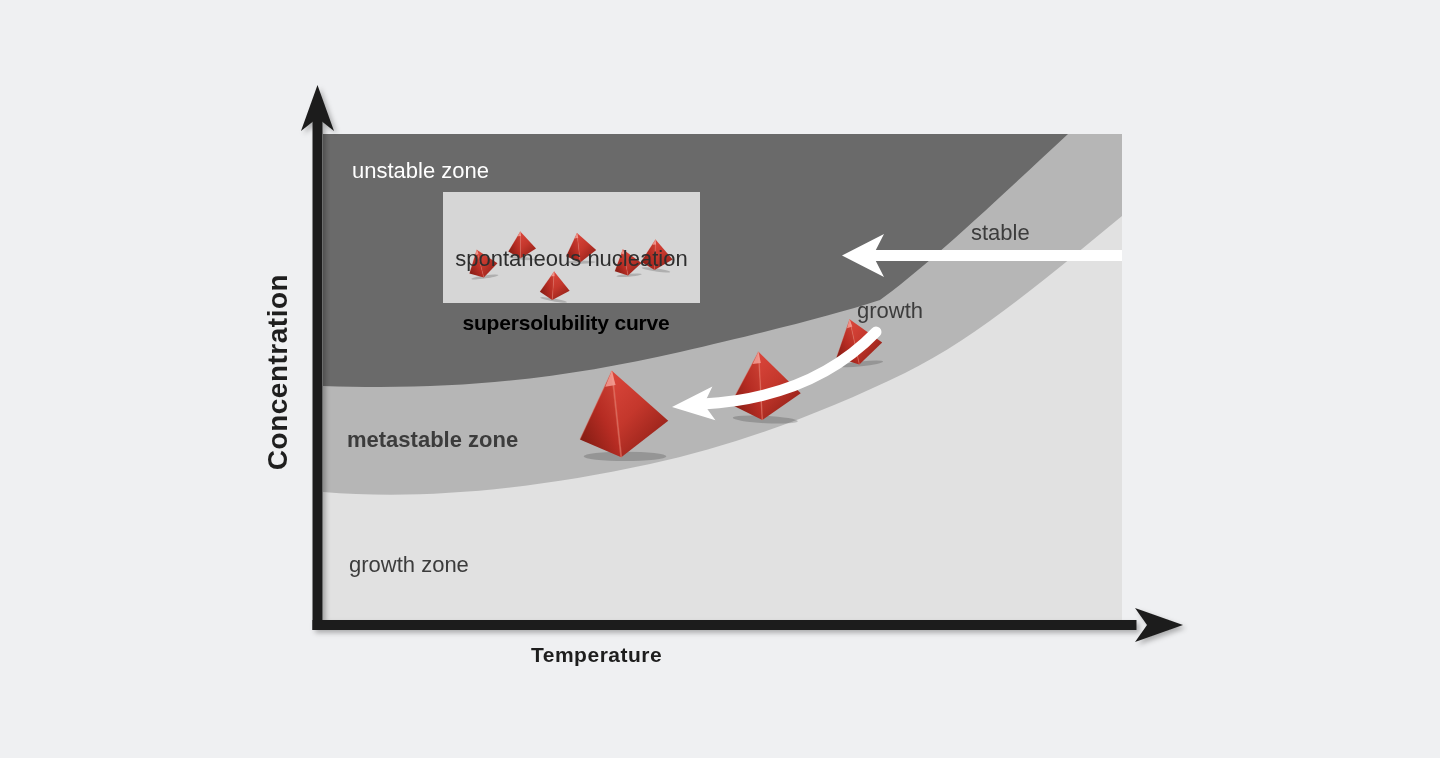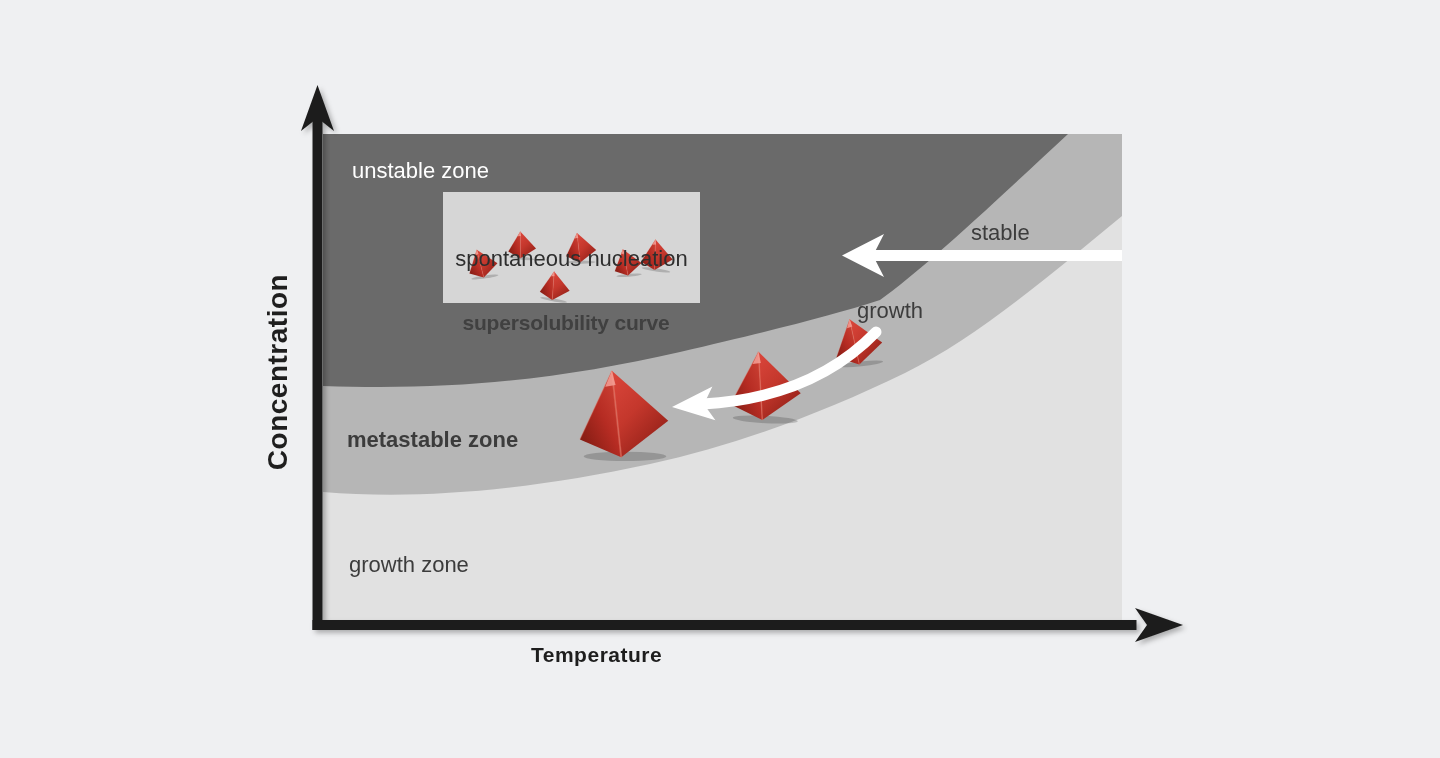--- a/index.html
+++ b/index.html
@@ -3,21 +3,21 @@
 <meta charset="utf-8">
 <style>
   html,body{margin:0;padding:0;}
   .stage{position:relative;width:1440px;height:758px;background:#eff0f2;overflow:hidden;
          font-family:"Liberation Sans",sans-serif;}
   .stage svg{position:absolute;left:0;top:0;}
   .lbl{position:absolute;white-space:nowrap;font-size:22px;color:#3c3c3c;line-height:1.15;
        pointer-events:none;}
   .lbl.light{color:#ffffff;}
   .lbl.boldcurve{font-weight:bold;font-size:21px;color:#2e2e2e;letter-spacing:-0.2px;}
-  .lbl.boldcurve.light{color:#404040;}
+  .lbl.boldcurve.light{color:#000000;}
   .lbl.centered{text-align:center;width:300px;}
   .lbl.boxtitle{text-align:center;width:257px;color:#2e2e2e;font-size:22px;}
   .axis-label{position:absolute;font-weight:bold;color:#1e1e1e;pointer-events:none;}
   .axis-label.x{font-size:21px;width:300px;text-align:left;letter-spacing:0.5px;}
   .axis-label.y{font-size:28px;width:300px;height:34px;text-align:center;
                 transform:rotate(-90deg);transform-origin:center;letter-spacing:0.5px;}
 </style>
 </head>
 <body>
 

